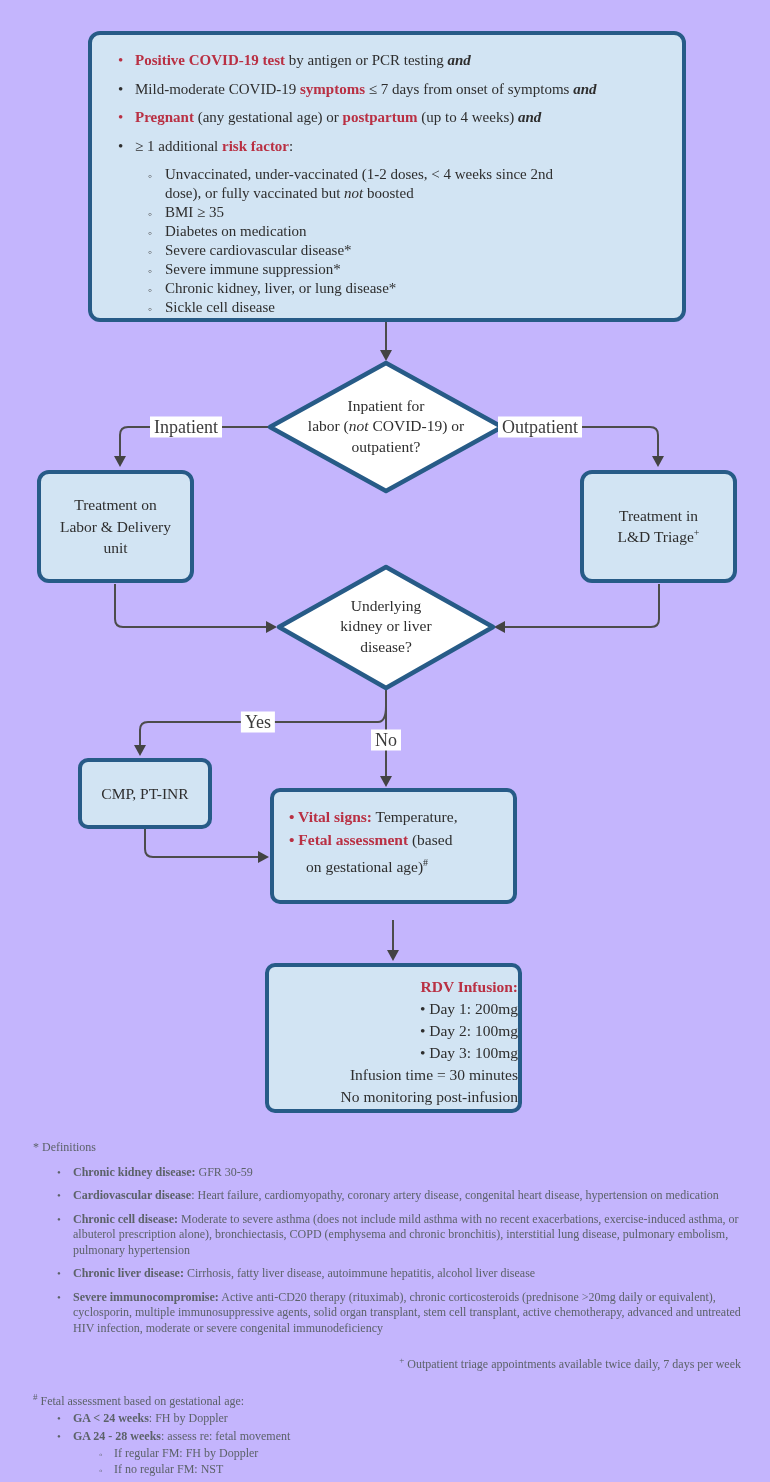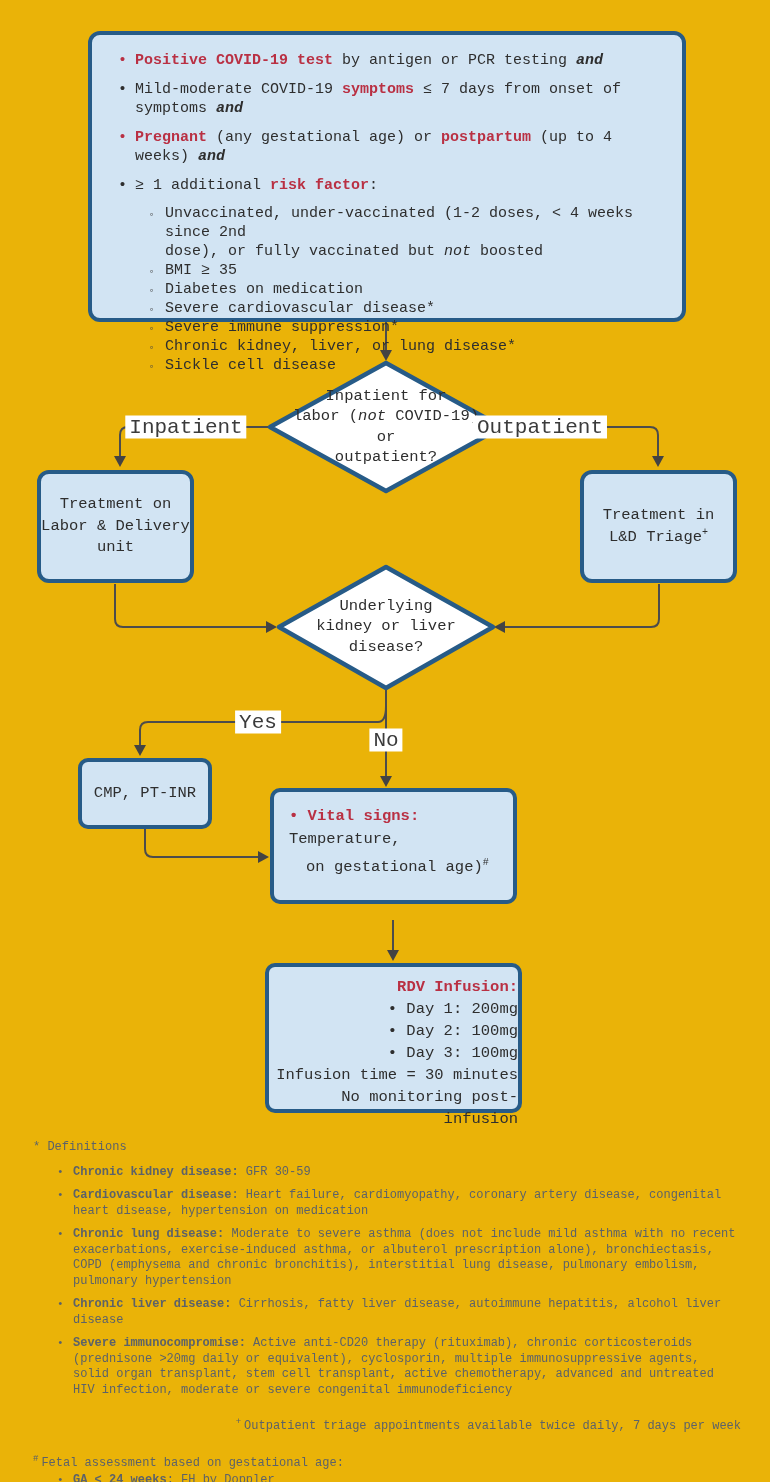--- a/index.html
+++ b/index.html
@@ -1,17 +1,17 @@
 <!DOCTYPE html>
 <html><head>
 <meta charset="utf-8">
 <style>
   html,body{margin:0;padding:0;background:#fff;}
-  .canvas{position:relative;width:770px;height:1482px;background:#eab308;
-          font-family:Liberation Mono, monospace;color:#2e2e2e;overflow:hidden;}
+  .canvas{position:relative;width:770px;height:1482px;background:#c4b5fd;
+          font-family:Liberation Serif, serif;color:#2e2e2e;overflow:hidden;}
   svg.wires{position:absolute;left:0;top:0;z-index:1;}
 
   
   .node{position:absolute;background:#d2e4f3;border:4px solid #275b87;
         border-radius:12px;box-sizing:border-box;z-index:2;}
   .center-node{display:flex;flex-direction:column;align-items:center;justify-content:center;
         text-align:center;font-size:15.5px;line-height:1.38;}
 
   
   .rb{color:#b93043;font-weight:700;}
@@ -27,21 +27,21 @@
   .mb.redb::before{color:#b93043;}
   .subs{margin:9px 0 0 30px;}
   .sb{position:relative;padding-left:19px;line-height:19px;}
   .sb::before{content:"\25E6";position:absolute;left:2px;font-size:12px;top:1.5px;color:#444;}
   .sb-cont{padding-left:19px;line-height:19px;}
 
   
   .dtext{position:absolute;z-index:2;transform:translate(-50%,-50%);text-align:center;
          font-size:15.5px;line-height:1.32;}
   .edge-label{position:absolute;z-index:3;transform:translate(-50%,-50%);background:#fff;
-         padding:0 4px;font-size:21px;color:#3b3b3b;white-space:nowrap;}
+         padding:0 4px;font-size:18px;color:#3b3b3b;white-space:nowrap;}
 
   
   #ld-unit-box{left:37px;top:470px;width:157px;height:113px;}
   #triage-box{left:580px;top:470px;width:157px;height:113px;}
   #cmp-box{left:78px;top:758px;width:134px;height:71px;border-radius:10px;}
   #vitals-box{left:270px;top:788px;width:247px;height:116px;padding:13px 12px 10px 15px;font-size:15.5px;border-radius:10px;}
   .vl{line-height:23px;}
   .vl.hang{padding-left:17px;}
   #rdv-box{left:265px;top:963px;width:257px;height:150px;text-align:right;padding-top:9px;font-size:15.5px;border-radius:10px;}
   .rl{line-height:22px;}
@@ -138,37 +138,38 @@
     <div>kidney or liver</div>
     <div>disease?</div>
   </div>
 
   <div class="node center-node" id="cmp-box">
     <div>CMP, PT-INR</div>
   </div>
 
   <div class="node" id="vitals-box">
     <div class="vl"><span class="rb">• Vital signs:</span><span> Temperature,</span></div>
+    <div class="vl"><span class="rb">• Fetal assessment</span><span> (based</span></div>
     <div class="vl hang"><span>on gestational age)</span><sup class="small">#</sup></div>
   </div>
 
   <div class="node" id="rdv-box">
     <div class="rl rb">RDV Infusion:</div>
     <div class="rl">• Day 1: 200mg</div>
     <div class="rl">• Day 2: 100mg</div>
     <div class="rl">• Day 3: 100mg</div>
     <div class="rl">Infusion time = 30 minutes</div>
     <div class="rl">No monitoring post-infusion</div>
   </div>
 
   <div id="footnotes">
     <div class="fn-title">* Definitions</div>
     <div class="fdef"><span class="b">Chronic kidney disease:</span><span> GFR 30-59</span></div>
     <div class="fdef"><span class="b">Cardiovascular disease</span><span>: Heart failure, cardiomyopathy, coronary artery disease, congenital heart disease, hypertension on medication</span></div>
-    <div class="fdef"><span class="b">Chronic lung disease:</span><span> Moderate to severe asthma (does not include mild asthma with no recent exacerbations, exercise-induced asthma, or albuterol prescription alone), bronchiectasis, COPD (emphysema and chronic bronchitis), interstitial lung disease, pulmonary embolism, pulmonary hypertension</span></div>
+    <div class="fdef"><span class="b">Chronic cell disease:</span><span> Moderate to severe asthma (does not include mild asthma with no recent exacerbations, exercise-induced asthma, or albuterol prescription alone), bronchiectasis, COPD (emphysema and chronic bronchitis), interstitial lung disease, pulmonary embolism, pulmonary hypertension</span></div>
     <div class="fdef"><span class="b">Chronic liver disease:</span><span> Cirrhosis, fatty liver disease, autoimmune hepatitis, alcohol liver disease</span></div>
     <div class="fdef"><span class="b">Severe immunocompromise:</span><span> Active anti-CD20 therapy (rituximab), chronic corticosteroids (prednisone &gt;20mg daily or equivalent), cyclosporin, multiple immunosuppressive agents, solid organ transplant, stem cell transplant, active chemotherapy, advanced and untreated HIV infection, moderate or severe congenital immunodeficiency</span></div>
     <div class="fn-plus"><sup>+</sup><span class="t">Outpatient triage appointments available twice daily, 7 days per week</span></div>
     <div class="fn-hash"><sup>#</sup><span class="t">Fetal assessment based on gestational age:</span></div>
     <div class="ga"><span class="b">GA &lt; 24 weeks</span><span>: FH by Doppler</span></div>
     <div class="ga"><span class="b">GA 24 - 28 weeks</span><span>: assess re: fetal movement</span></div>
     <div class="gs"><span>If regular FM: FH by Doppler</span></div>
     <div class="gs"><span>If no regular FM: NST</span></div>
 
   </div>

